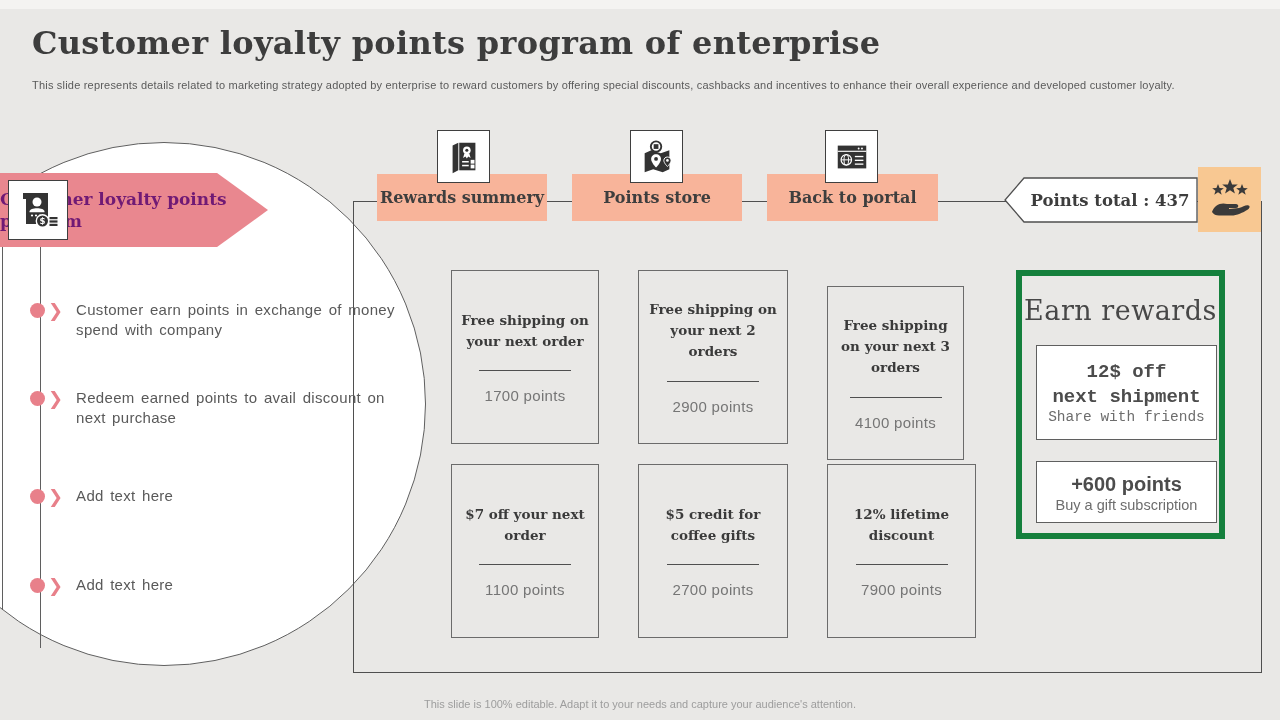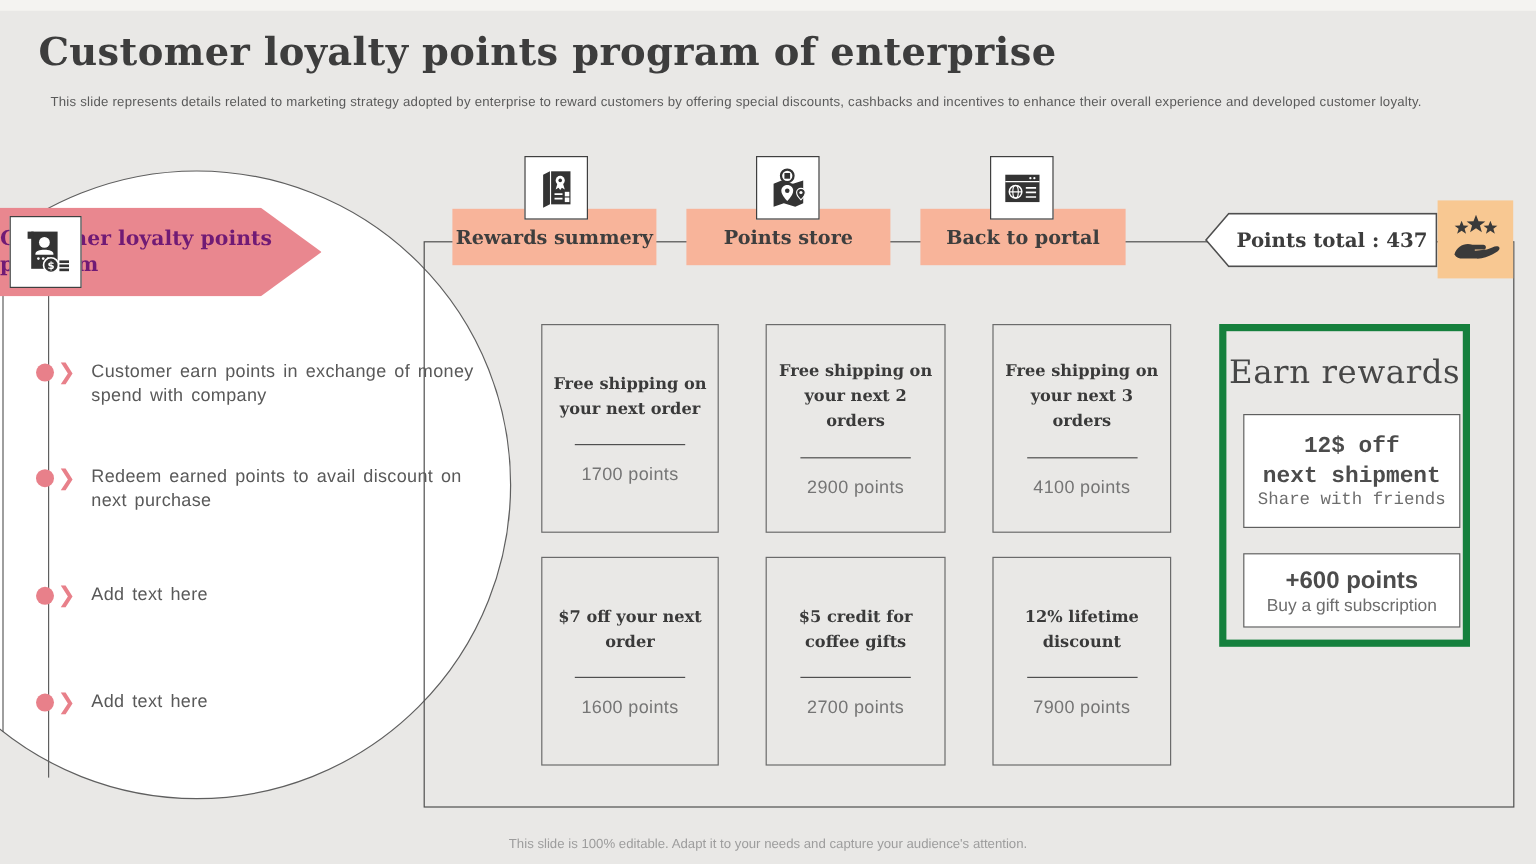--- a/index.html
+++ b/index.html
@@ -3,21 +3,21 @@
 <meta charset="utf-8">
 <style>
   html,body{margin:0;padding:0;background:#d8d8d6;}
   .slide{position:relative;width:1280px;height:720px;background:#e9e8e6;overflow:hidden;
          font-family:"Liberation Sans",sans-serif;}
   .abs{position:absolute;box-sizing:border-box;}
   .topstrip{top:0;left:0;width:1280px;height:9px;background:#f4f3f1;}
 
   .title{left:32px;top:24px;width:1100px;font-family:"DejaVu Serif",serif;font-weight:600;
          font-size:32px;color:#3d3d3d;letter-spacing:.3px;}
-  .subtitle{left:32px;top:79px;width:1215px;font-size:11px;color:#5a5a5a;letter-spacing:.2px;margin-left:10px;}
+  .subtitle{left:32px;top:79px;width:1215px;font-size:11px;color:#5a5a5a;letter-spacing:.2px;}
 
   .circle{left:-98px;top:142px;width:524px;height:524px;border:1.5px solid #5f5f5f;
           border-radius:50%;background:#ffffff;}
   .left-edge{left:2px;top:198px;height:412px;width:0;border-left:1.5px solid #5f5f5f;}
   .timeline{left:40px;top:246px;height:402px;width:0;border-left:1px solid #5f5f5f;}
   .connector-rect{left:353px;top:201px;width:909px;height:472px;border:1px solid #4f4f4f;}
 
   .ribbon{left:0;top:173px;width:268px;height:74px;background:#e9878f;
           clip-path:polygon(0 0,81% 0,100% 50%,81% 100%,0 100%);
           display:flex;align-items:center;
@@ -201,29 +201,29 @@
   <div class="abs card" style="left:451px;top:270px">
     <div class="card-title">Free shipping on your next order</div>
     <div class="card-divider"></div>
     <div class="card-points">1700 points</div>
   </div>
   <div class="abs card" style="left:638px;top:270px;width:150px">
     <div class="card-title">Free shipping on your next 2 orders</div>
     <div class="card-divider"></div>
     <div class="card-points">2900 points</div>
   </div>
-  <div class="abs card" style="left:827px;top:270px;width:149px">
+  <div class="abs card" style="left:827px;top:286px;width:137px">
     <div class="card-title">Free shipping on your next 3 orders</div>
     <div class="card-divider"></div>
     <div class="card-points">4100 points</div>
   </div>
   <div class="abs card" style="left:451px;top:464px">
     <div class="card-title">$7 off your next order</div>
     <div class="card-divider"></div>
-    <div class="card-points">1600 points</div>
+    <div class="card-points">1100 points</div>
   </div>
   <div class="abs card" style="left:638px;top:464px;width:150px">
     <div class="card-title">$5 credit for coffee gifts</div>
     <div class="card-divider"></div>
     <div class="card-points">2700 points</div>
   </div>
   <div class="abs card" style="left:827px;top:464px;width:149px">
     <div class="card-title">12% lifetime discount</div>
     <div class="card-divider"></div>
     <div class="card-points">7900 points</div>

